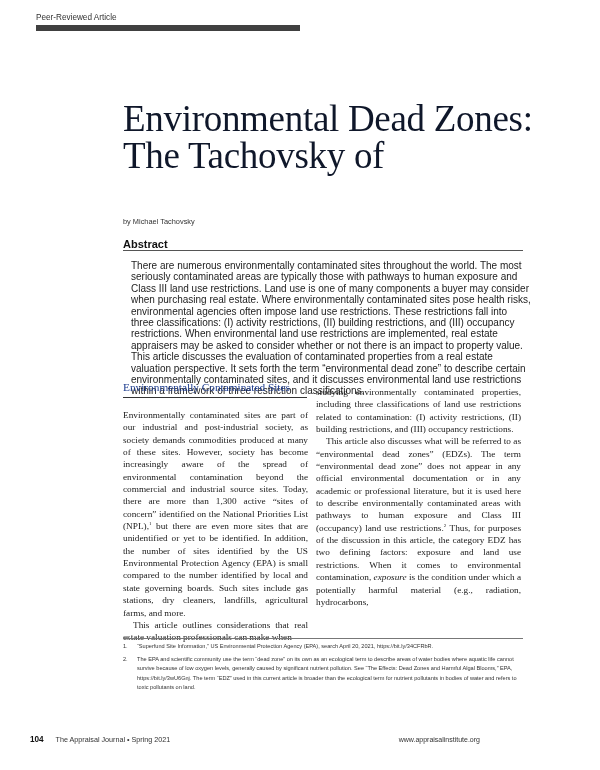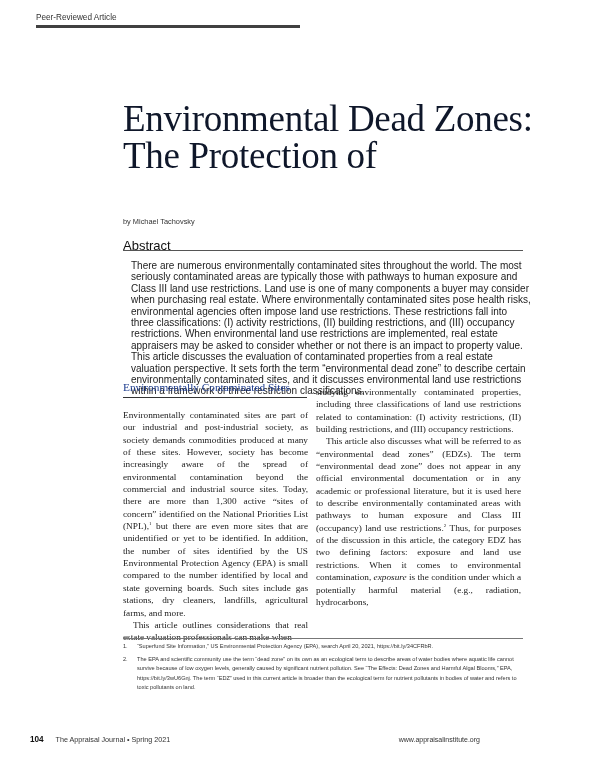--- a/index.html
+++ b/index.html
@@ -3,35 +3,35 @@
 <meta charset="utf-8">
 <style>
   html, body { margin: 0; padding: 0; background: #ffffff; }
   body { width: 600px; height: 770px; position: relative; overflow: hidden; color: #1a1a1a; }
   .sans { font-family: "Liberation Sans", "DejaVu Sans", sans-serif; }
   .serif { font-family: "Liberation Serif", "DejaVu Serif", serif; }
 
   .running-head {
     position: absolute; left: 36px; top: 13px; width: 264px;
     font-size: 8.2px; color: #333; padding-bottom: 3px;
-    border-bottom: 3px solid #404040;
+    border-bottom: 6px solid #404040;
   }
 
   .title {
     position: absolute; left: 123px; top: 100px; width: 440px;
     font-size: 37px; line-height: 37px; font-weight: normal; color: #0f172a;
     letter-spacing: -0.3px; margin: 0;
   }
   .byline {
     position: absolute; left: 123px; top: 217px;
     font-size: 7.4px; color: #333; text-align: center;
   }
   .abstract-label {
     position: absolute; left: 123px; top: 238px;
-    font-size: 13px; font-weight: normal; color: #111;
+    font-size: 11px; font-weight: bold; color: #111;
   }
   .abstract-rule {
     position: absolute; left: 123px; top: 250px; width: 400px; height: 0;
     border-top: 1.2px solid #555;
   }
   .abstract-text {
     position: absolute; left: 123px; top: 252px; width: 400px;
     font-size: 10px; line-height: 11.4px; color: #222; margin: 8px;
     text-align: left;
   }
@@ -72,21 +72,21 @@
   }
   sup { font-size: 5px; vertical-align: super; line-height: 0; }
 </style>
 </head>
 <body>
 
 <div class="running-head sans">Peer-Reviewed Article</div>
 
 <h1 class="title serif">
   <span>Environmental Dead Zones:</span><br>
-  <span>The Protection of</span><br>
+  <span>The Tachovsky of</span><br>
 </h1>
 
 <div class="byline sans">by Michael Tachovsky</div>
 
 <div class="abstract-label sans">Abstract</div>
 <div class="abstract-rule"></div>
 <p class="abstract-text sans">There are numerous environmentally contaminated sites throughout the world. The most seriously contaminated areas are typically those with pathways to human exposure and Class III land use restrictions. Land use is one of many components a buyer may consider when purchasing real estate. Where environmentally contaminated sites pose health risks, environmental agencies often impose land use restrictions. These restrictions fall into three classifications: (I) activity restrictions, (II) building restrictions, and (III) occupancy restrictions. When environmental land use restrictions are implemented, real estate appraisers may be asked to consider whether or not there is an impact to property value. This article discusses the evaluation of contaminated properties from a real estate valuation perspective. It sets forth the term “environmental dead zone” to describe certain environmentally contaminated sites, and it discusses environmental land use restrictions within a framework of three restriction classifications.</p>
 
 <h2 class="section-heading serif">Environmentally Contaminated Sites</h2>
 

